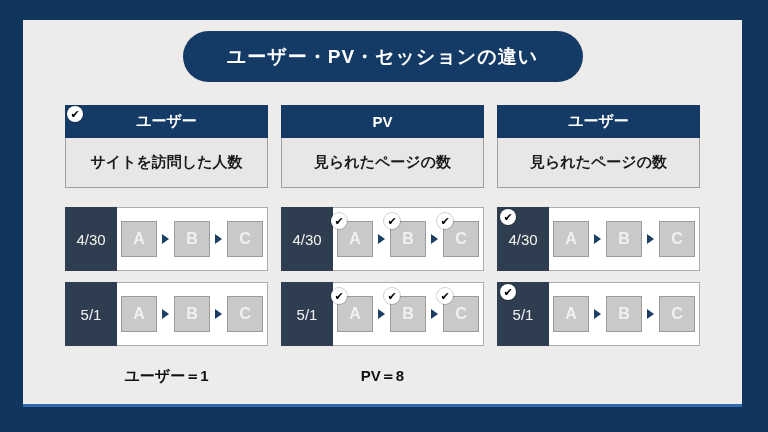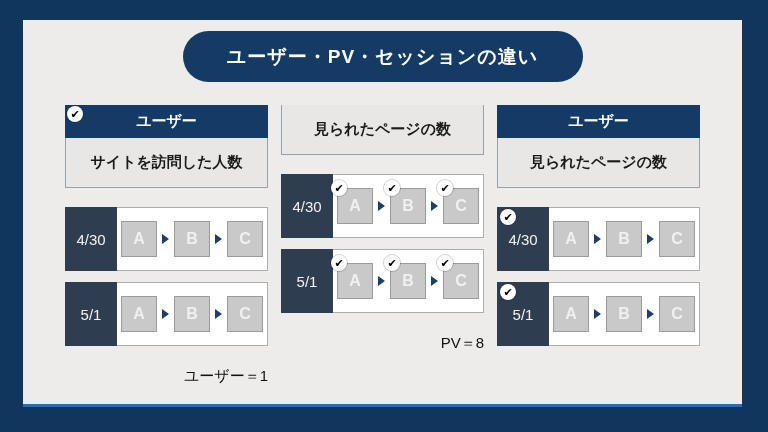--- a/index.html
+++ b/index.html
@@ -60,22 +60,22 @@
     position: relative; flex: none;
     display: flex; align-items: center; justify-content: center;
     color: #F0F0F0; font-weight: bold; font-size: 16px;
   }
   .arrow {
     width: 0; height: 0; flex: none;
     border-top: 5px solid transparent; border-bottom: 5px solid transparent;
     border-left: 7px solid #1C3F66;
   }
   .col-result {
-    margin-top: 21px; text-align: right;
-    font-weight: normal; font-size: 15px; color: #111111;
+    margin-top: 21px; text-align: center;
+    font-weight: bold; font-size: 15px; color: #111111;
   }
   .badge {
     display: none; position: absolute; z-index: 2;
     width: 16px; height: 16px; background: #ffffff; border-radius: 50%;
     color: #000; font-size: 11px; line-height: 16px; text-align: center;
     box-shadow: 0 0 0 1px rgba(0,0,0,0.18);
     font-weight: bold;
   }
   .badge.show { display: block; }
   .col-header .badge { left: 2px; top: 1px; }
@@ -139,20 +139,24 @@
                 <div class="page-sq">
 
     <span>C</span>
   </div>
               </div>
   </div>
           </div>
     <div class="col-result">ユーザー＝1</div>
   </div>
         <div class="column">
+    <div class="col-header">
+
+      <span>PV</span>
+    </div>
     <div class="col-desc">見られたページの数</div>
     <div class="rows">
             <div class="visit-row">
     <div class="date-box">
 
       <span>4/30</span>
     </div>
     <div class="pages-box">
                 <div class="page-sq">
     <span class="badge show">✔</span>

